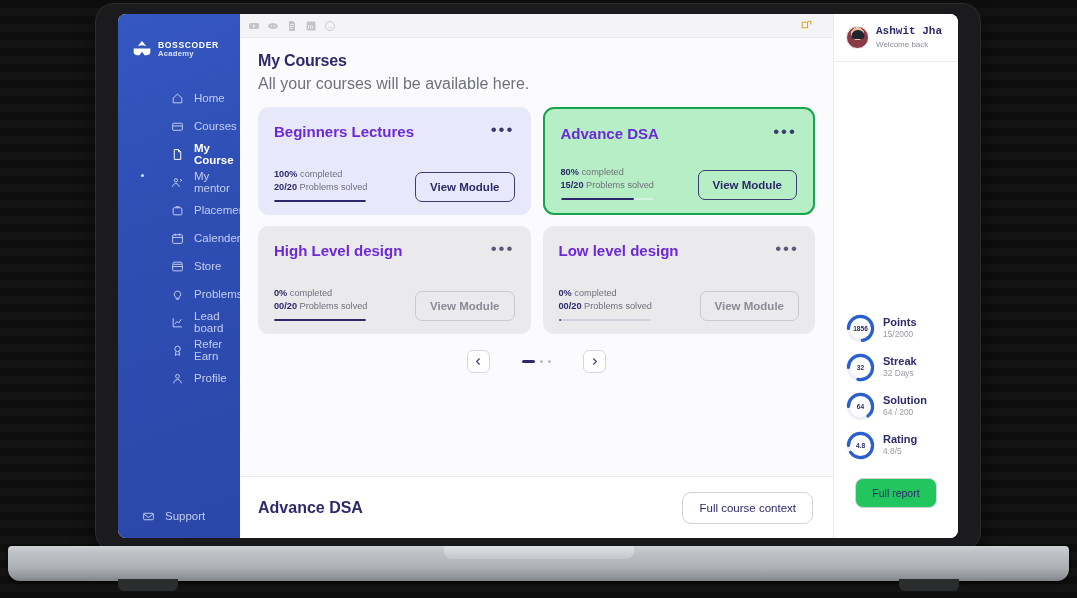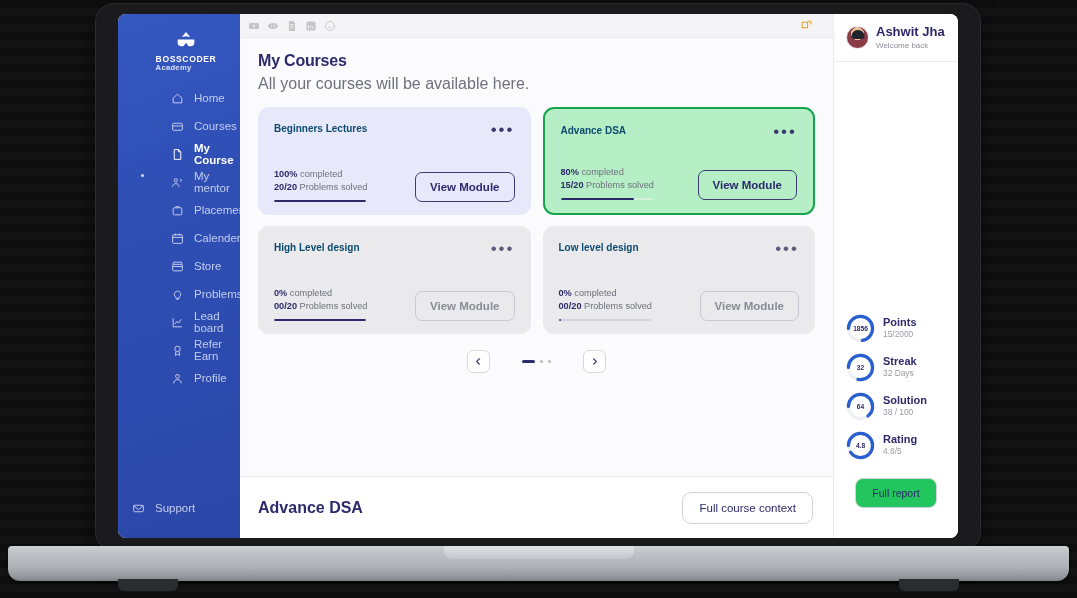--- a/index.html
+++ b/index.html
@@ -78,21 +78,21 @@
 
   
   #sidebar {
     width: 122px; height: 524px;
     background: linear-gradient(160deg, #3457c0 0%, #2f4fb5 35%, #2b47a8 100%);
     display: flex; flex-direction: column;
     padding-top: 18px;
     flex-shrink: 0;
     position: relative;
   }
-  #logo { display: flex; align-items: center; gap: 6px; padding: 0 0 0 14px; height: 34px; flex-direction: column; }
+  #logo { display: flex; align-items: center; gap: 6px; padding: 0 0 0 14px; height: 34px; }
   #logo .mark { width: 20px; height: 17px; flex-shrink: 0; }
   #logo .wordmark { line-height: 1.05; }
   #logo .wm1 { font-size: 8.6px; font-weight: bold; color: #ffffff; letter-spacing: .6px; }
   #logo .wm2 { font-size: 7.6px; font-weight: bold; color: #d9e1f7; letter-spacing: .3px; }
 
   .nav { margin-top: 18px; display: flex; flex-direction: column; padding-left: 35px; }
   .nav-item {
     display: flex; align-items: center; gap: 10px;
     height: 28px; padding-left: 18px;
     color: #c3cdf0; font-size: 11.5px;
@@ -101,23 +101,23 @@
   }
   .nav-item.active { color: #ffffff; font-weight: bold; }
   .nav-item .ico { width: 13px; height: 13px; flex-shrink: 0; display: flex; align-items: center; justify-content: center; }
   .nav-item .ico svg { width: 13px; height: 13px; display: block; }
   .active-dot {
     position: absolute; left: 23px; top: 160px;
     width: 3px; height: 3px; border-radius: 50%;
     background: #cfd8f5;
   }
   #support {
-    margin-top: auto; margin-bottom: 16px;
+    margin-top: auto; margin-bottom: 8px;
     display: flex; align-items: center; gap: 10px;
-    padding-left: 14px; height: 28px;
+    padding-left: 24px; height: 28px;
     color: #c3cdf0; font-size: 11.5px; cursor: pointer;
   }
   #support .ico svg { width: 13px; height: 13px; display: block; }
 
   
   #main {
     width: 593px; height: 524px;
     background: #fbfbfd;
     display: flex; flex-direction: column;
     flex-shrink: 0;
@@ -151,21 +151,21 @@
     padding: 16px 16px 13px 16px;
     position: relative;
     display: flex; flex-direction: column; justify-content: space-between;
     cursor: pointer;
   }
   .card.lavender { background: #e7e9fb; }
   .card.green    { background: #b6efc6; border: 2px solid #17a44f; }
   .card.grey     { background: #eaeaec; }
 
   .card-head { display: flex; align-items: flex-start; justify-content: space-between; }
-  .card-title { font-size: 10px; font-weight: bold; color: #0c4a6e; }
+  .card-title { font-size: 15px; font-weight: bold; color: #6d28d9; }
   .card-dots { font-size: 17px; letter-spacing: 2px; color: #3b3a6e; line-height: .6; padding-top: 2px; }
   .card.grey .card-dots { color: #5b5a7d; }
 
   .card-foot { display: flex; align-items: flex-end; justify-content: space-between; }
   .stats { font-size: 9.2px; color: #6f6f7d; line-height: 1.45; }
   .stats b { color: #2c2a6b; font-weight: bold; }
   .bar { margin-top: 5px; width: 92px; height: 2.5px; border-radius: 2px; background: #d2d2de; position: relative; overflow: hidden; }
   .card.green .bar { background: #d6f2de; }
   .bar-fill { position: absolute; left: 0; top: 0; height: 100%; border-radius: 2px; background: #2c2a6b; }
 
@@ -223,21 +223,21 @@
     background: radial-gradient(circle at 50% 32%, #f0c39b 0 36%, #8b3b46 37% 100%);
     border: 1px solid #e6e6ee; flex-shrink: 0;
     position: relative; overflow: hidden;
   }
   #avatar::before {
     content: ""; position: absolute; left: 50%; top: 12%;
     transform: translateX(-50%);
     width: 13px; height: 9px; border-radius: 6px 6px 3px 3px;
     background: #20242c;
   }
-  .pf-name { font-size: 13px; font-weight: bold; color: #2c2a6b; line-height: 1.2; }
+  .pf-name { font-size: 11px; font-weight: bold; color: #2c2a6b; line-height: 1.2; font-family: Liberation Mono, monospace; }
   .pf-sub  { font-size: 8px; color: #8c8c99; line-height: 1.4; }
 
   #stats-list { margin-top: 252px; display: flex; flex-direction: column; gap: 10px; padding-left: 12px; }
   .stat-row { display: flex; align-items: center; gap: 8px; }
   .ring { width: 29px; height: 29px; flex-shrink: 0; position: relative; }
   .ring svg { width: 29px; height: 29px; display: block; transform: rotate(-90deg); }
   .ring .ring-val {
     position: absolute; inset: 0;
     display: flex; align-items: center; justify-content: center;
     font-size: 6.6px; font-weight: bold; color: #2c2a6b;
@@ -611,21 +611,21 @@
             <div class="stat-row">
               <span class="ring">
                 <svg viewBox="0 0 36 36">
                   <circle cx="18" cy="18" r="15" fill="none" stroke="#eef0f6" stroke-width="4"></circle>
                   <circle class="ring-arc" cx="18" cy="18" r="15" fill="none" stroke="#2a5fd0" stroke-width="4" stroke-linecap="round" stroke-dasharray="60.31857894892403 94.24777960769379" transform="rotate(-90 18 18)"></circle>
                 </svg>
                 <span class="ring-val">64</span>
               </span>
               <span>
                 <div class="stat-label">Solution</div>
-                <div class="stat-sub">38 / 100</div>
+                <div class="stat-sub">64 / 200</div>
               </span>
             </div>
 
             <div class="stat-row">
               <span class="ring">
                 <svg viewBox="0 0 36 36">
                   <circle cx="18" cy="18" r="15" fill="none" stroke="#eef0f6" stroke-width="4"></circle>
                   <circle class="ring-arc" cx="18" cy="18" r="15" fill="none" stroke="#2a5fd0" stroke-width="4" stroke-linecap="round" stroke-dasharray="84.82300164692441 94.24777960769379" transform="rotate(-90 18 18)"></circle>
                 </svg>
                 <span class="ring-val">4.8</span>

